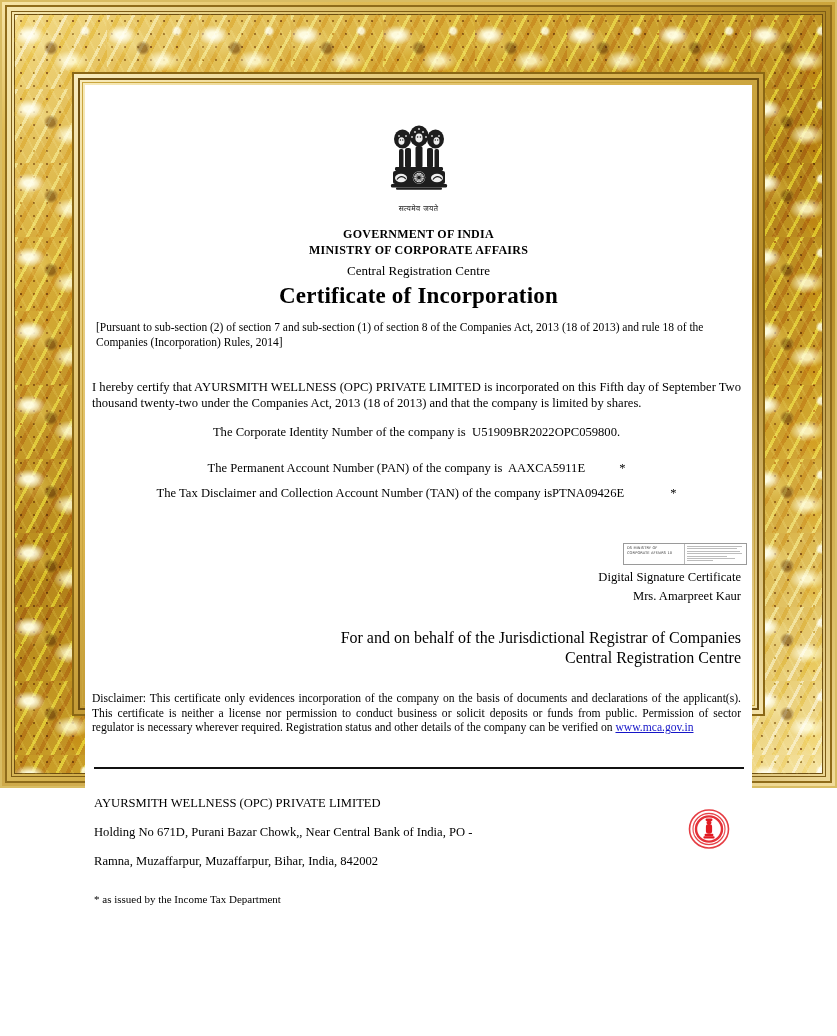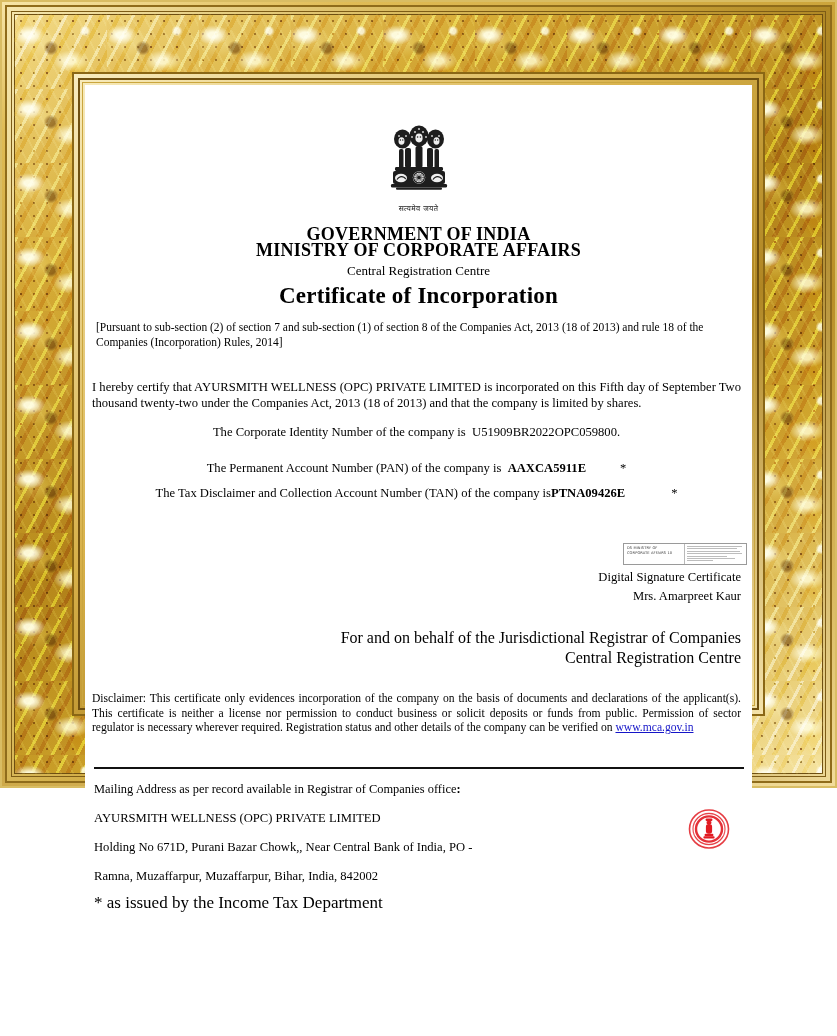--- a/index.html
+++ b/index.html
@@ -74,35 +74,35 @@
   }
   .inner{position:absolute;left:5px;top:0;width:657px;height:874px;}
 
   
   .emblem-wrap{position:absolute;left:0;right:0;top:38px;text-align:center;}
   .emblem{display:inline-block;}
   .motto{font-size:7.5px;color:#1a1a1a;letter-spacing:.3px;margin-top:-2px;
          font-family:"DejaVu Sans",sans-serif;}
 
   .gov{position:absolute;left:0;right:0;top:141px;text-align:center;
-       font-weight:bold;font-size:18px;letter-spacing:.25px;color:#000;line-height:16px;}
+       font-weight:bold;font-size:12px;letter-spacing:.25px;color:#000;line-height:16px;}
   .crc{position:absolute;left:0;right:0;top:178px;text-align:center;
        font-size:13px;color:#000;}
   .title{position:absolute;left:0;right:0;top:198px;text-align:center;
        font-weight:bold;font-size:23px;color:#000;letter-spacing:.2px;}
   .pursuant{position:absolute;left:6px;right:18px;top:235px;
        font-size:11.5px;line-height:14.5px;color:#000;}
 
   .body{position:absolute;left:2px;right:6px;top:295px;}
   .p{font-size:12.6px;line-height:15.6px;color:#000;text-align:center;margin:0;}
   .p.just{text-align:justify;}
   .gap-sm{height:10px;}
   .gap-md{height:14px;}
   .gap-lg{height:20px;}
-  .b{font-weight:bold;margin-top:20px;}
+  .b{font-weight:normal;margin-top:20px;}
   .spaced{display:inline-block;width:34px;}
   .spaced2{display:inline-block;width:46px;}
 
   
   .dsc{position:absolute;left:533px;top:458px;width:122px;height:20px;
        border:1px solid #9a9a9a;background:#fff;display:flex;overflow:hidden;}
   .dsc-l{width:50%;box-sizing:border-box;padding:2px 2px 0 3px;border-right:1px solid #b9b9b9;}
   .dsc-l span{display:block;font-family:"DejaVu Sans",sans-serif;font-size:3.6px;
               line-height:4.6px;color:#3a3a3a;letter-spacing:.1px;}
   .dsc-r{width:50%;padding:2px 2px 0 2px;box-sizing:border-box;}
@@ -123,21 +123,21 @@
         border-top:2.2px solid #111;}
 
   .mail{position:absolute;left:4px;right:6px;top:697px;}
   .mail .hd{font-size:12.4px;color:#000;}
   .mail .hd b{font-weight:bold;}
   .mail .ln{font-size:12.6px;color:#000;margin-top:14px;}
 
   
   .seal{position:absolute;left:598px;top:723px;width:42px;height:42px;}
 
-  .foot{position:absolute;left:4px;top:808px;font-size:17px;color:#000;}
+  .foot{position:absolute;left:4px;top:808px;font-size:11px;color:#000;}
 </style>
 </head>
 <body>
 
 <div class="frame">
   <div class="band edge-outer"></div>
   <div class="band edge-1"></div>
   <div class="band edge-2"></div>
   <div class="carved"></div>
   <div class="carved2"></div>
@@ -261,21 +261,20 @@
     <div class="behalf">
       <div>For and on behalf of the Jurisdictional Registrar of Companies</div>
       <div>Central Registration Centre</div>
     </div>
 
     <div class="disclaimer"><span>Disclaimer: This certificate only evidences incorporation of the company on the basis of documents and declarations of the applicant(s). This certificate is neither a license nor permission to conduct business or solicit deposits or funds from public. Permission of sector regulator is necessary wherever required. Registration status and other details of the company can be verified on </span><a class="link" href="#">www.mca.gov.in</a></div>
 
     <div class="rule"></div>
 
     <div class="mail">
-      <div class="hd"><span>Mailing Address as per record available in Registrar of Companies office</span><b>:</b></div>
       <div class="ln">AYURSMITH WELLNESS (OPC) PRIVATE LIMITED</div>
       <div class="ln">Holding No 671D, Purani Bazar Chowk,, Near Central Bank of India, PO -</div>
       <div class="ln">Ramna, Muzaffarpur, Muzaffarpur, Bihar, India, 842002</div>
     </div>
 
     <div class="seal">
       <svg width="42" height="42" viewBox="0 0 42 42" aria-hidden="true">
         <ellipse cx="21" cy="21" rx="19.5" ry="19" fill="none" stroke="#e11b22" stroke-width="1.6" opacity=".85"></ellipse>
         <ellipse cx="21" cy="21" rx="16" ry="15.6" fill="none" stroke="#e11b22" stroke-width="1.2" opacity=".75"></ellipse>
         <ellipse cx="21" cy="21" rx="13" ry="12.6" fill="none" stroke="#e11b22" stroke-width="2.4" opacity=".9"></ellipse>

